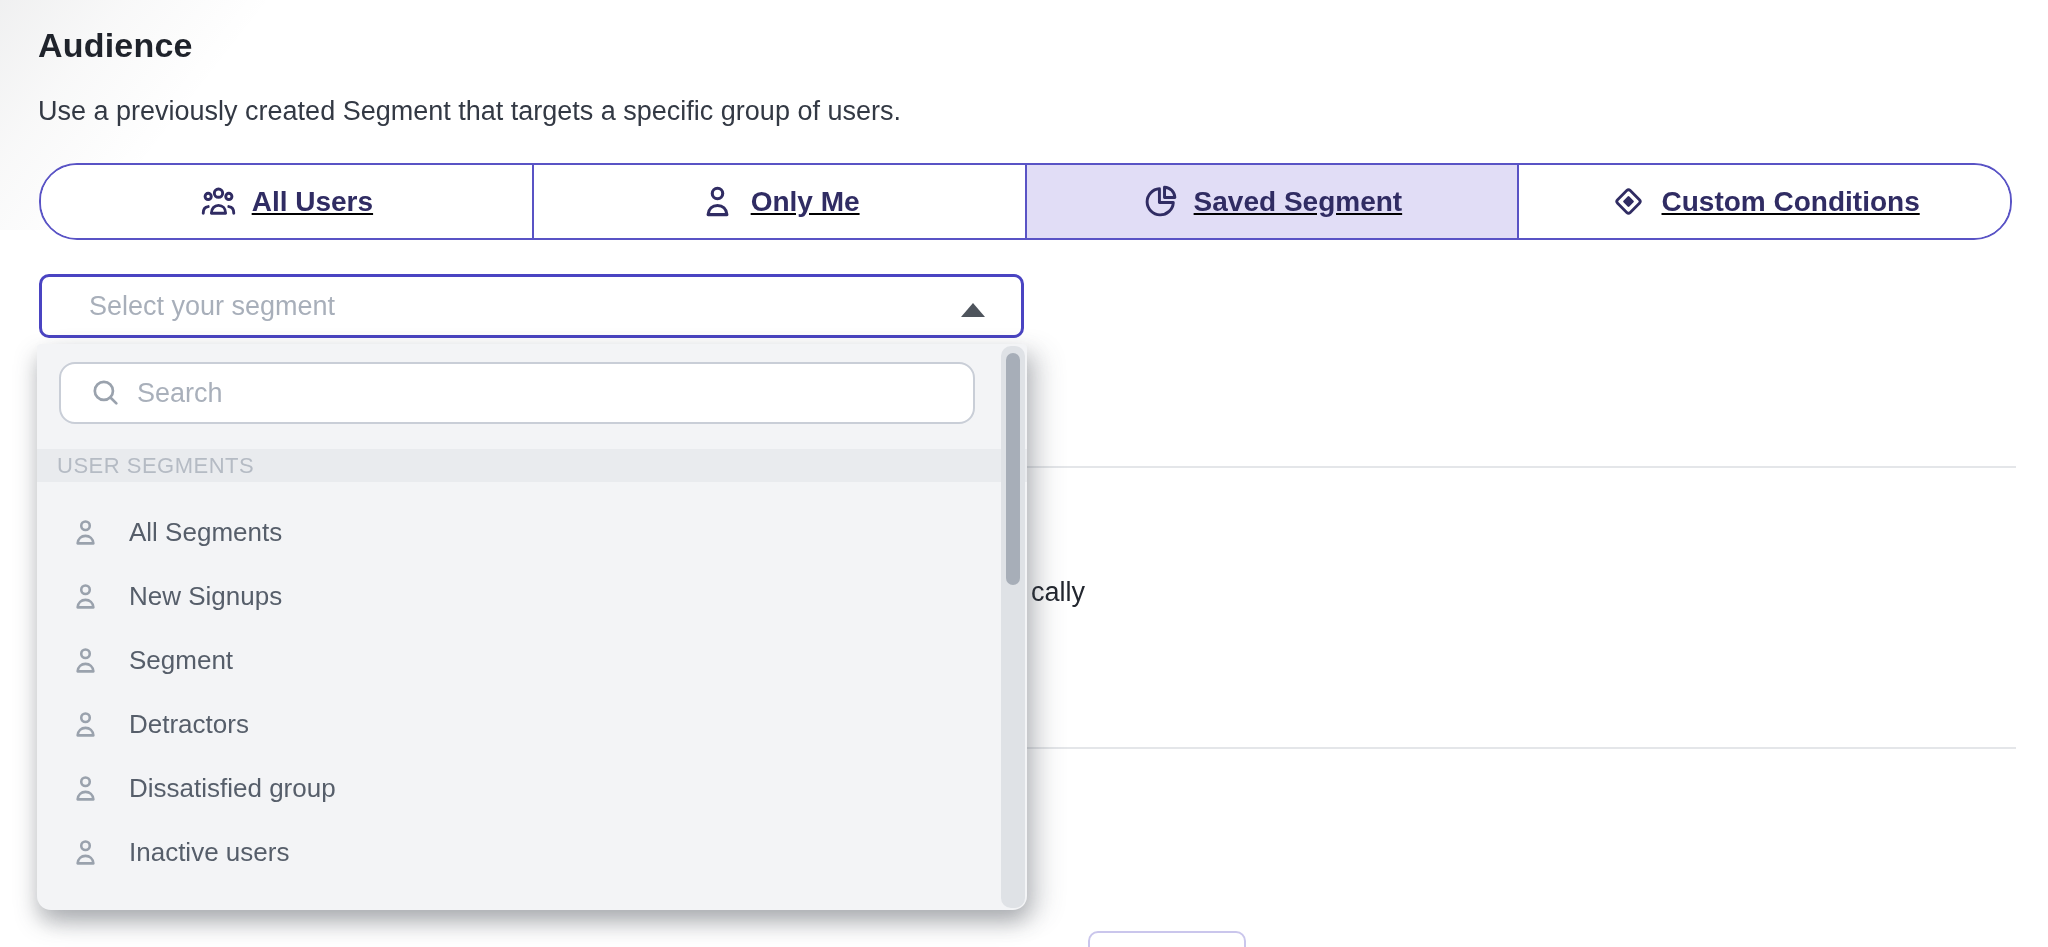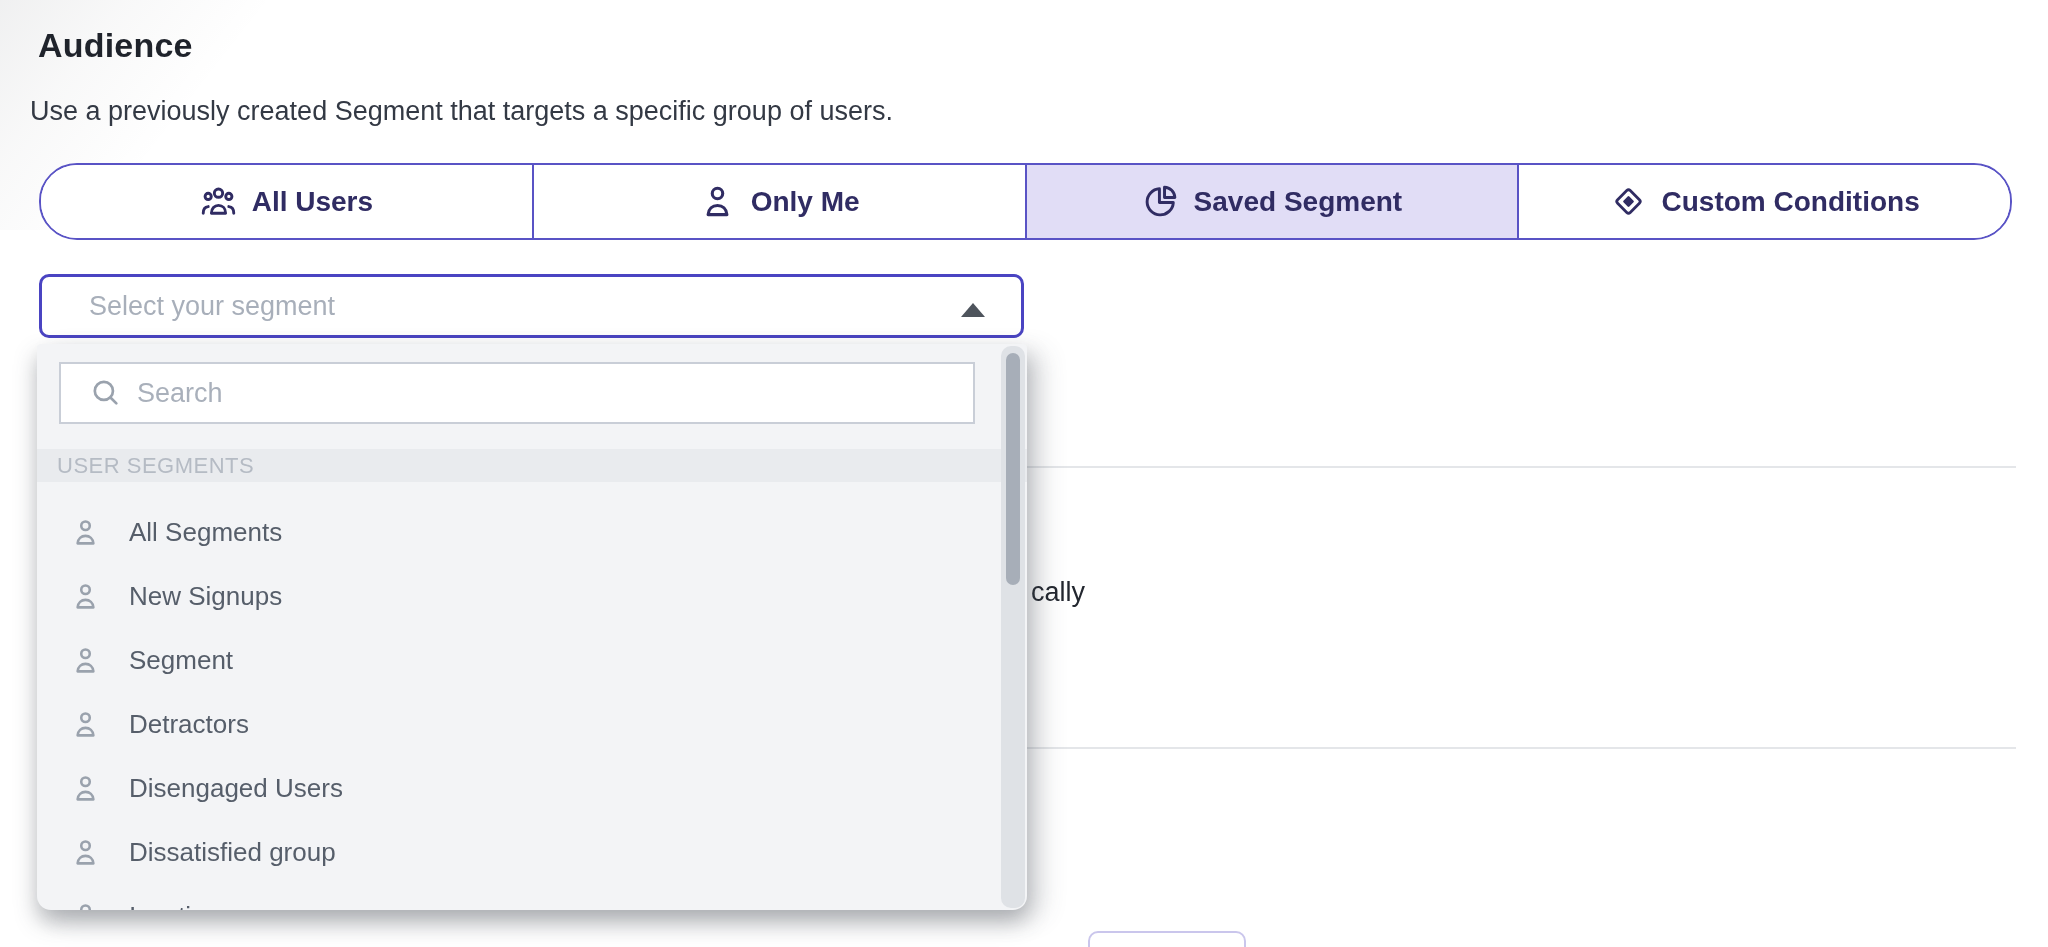--- a/index.html
+++ b/index.html
@@ -14,21 +14,21 @@
     position:absolute; left:0; top:0; width:280px; height:230px;
     background:linear-gradient(128deg, rgba(40,44,52,0.07) 0%, rgba(40,44,52,0.03) 28%, rgba(40,44,52,0) 60%);
     pointer-events:none;
   }
 
   .page-heading {
     position:absolute; left:38px; top:26px;
     font-size:34px; font-weight:700; color:#1f232b; letter-spacing:.2px;
   }
   .page-desc {
-    position:absolute; left:30px; top:96px;
+    position:absolute; left:38px; top:96px;
     font-size:27px; font-weight:400; color:#333944;
   }
 
   
   .bg-divider { position:absolute; left:560px; width:1456px; height:2px; background:#e4e6e9; }
   .bg-divider.d1 { top:466px; }
   .bg-divider.d2 { top:747px; }
   .bg-partial-text {
     position:absolute; left:1031px; top:577px;
     font-size:27px; color:#23272f;
@@ -39,21 +39,21 @@
   }
 
   
   .tabbar {
     position:absolute; left:39px; top:163px; width:1973px; height:77px;
     display:flex; border:2px solid #5953c5; border-radius:38px;
     background:#ffffff; overflow:hidden;
   }
   .tab {
     flex:1 1 0; display:flex; align-items:center; justify-content:center;
-    gap:15px; cursor:pointer; background:#ffffff;
+    gap:15px; cursor:pointer; background:#ffffff;text-decoration:underline;
   }
   .tab + .tab { border-left:2px solid #5953c5; }
   .tab.selected { background:#e1ddf6; }
   .tab-label { font-size:28px; font-weight:700; color:#302c63; }
   .tab-icon { width:37px; height:37px; display:block; }
 
   
   .segment-select {
     position:absolute; left:39px; top:274px; width:985px; height:64px;
     background:#ffffff; border:3px solid #4a44c2; border-radius:10px;
@@ -66,21 +66,21 @@
 
   
   .dropdown-panel {
     position:absolute; left:37px; top:344px; width:990px; height:566px;
     background:#f3f4f6; border-radius:4px 4px 14px 14px;
     box-shadow:0 12px 22px rgba(70,75,85,.38), 16px 8px 26px rgba(70,75,85,.16);
     overflow:hidden;
   }
   .search-box {
     position:absolute; left:22px; top:18px; width:916px; height:62px;
-    background:#ffffff; border:2px solid #c9ced7; border-radius:0;
+    background:#ffffff; border:2px solid #c9ced7; border-radius:16px;
     display:flex; align-items:center;
   }
   .search-icon-wrap { margin-left:28px; width:34px; height:34px; }
   .search-input {
     flex:1; height:100%; border:none; outline:none; background:transparent;
     font-family:"Liberation Sans", sans-serif;
     font-size:27px; color:#3c434e; padding-left:14px;
   }
   .search-input::placeholder { color:#a9b0bb; }
   .group-band {
@@ -230,29 +230,20 @@
       <div class="seg-item">
         <span class="seg-item-icon">
           <svg viewBox="0 0 24 24" width="31" height="33" fill="none" stroke="#9aa2ad" stroke-width="2" stroke-linecap="round" stroke-linejoin="round">
             <circle cx="12" cy="6.8" r="3.3"></circle>
               <path d="M5.9 20.4c.3-3.6 2.8-5.8 6.1-5.8s5.8 2.2 6.1 5.8z"></path>
           </svg>
         </span>
         <span class="seg-item-label">Detractors</span>
       </div>
 
-      <div class="seg-item">
-        <span class="seg-item-icon">
-          <svg viewBox="0 0 24 24" width="31" height="33" fill="none" stroke="#9aa2ad" stroke-width="2" stroke-linecap="round" stroke-linejoin="round">
-            <circle cx="12" cy="6.8" r="3.3"></circle>
-              <path d="M5.9 20.4c.3-3.6 2.8-5.8 6.1-5.8s5.8 2.2 6.1 5.8z"></path>
-          </svg>
-        </span>
-        <span class="seg-item-label">Disengaged Users</span>
-      </div>
 
       <div class="seg-item">
         <span class="seg-item-icon">
           <svg viewBox="0 0 24 24" width="31" height="33" fill="none" stroke="#9aa2ad" stroke-width="2" stroke-linecap="round" stroke-linejoin="round">
             <circle cx="12" cy="6.8" r="3.3"></circle>
               <path d="M5.9 20.4c.3-3.6 2.8-5.8 6.1-5.8s5.8 2.2 6.1 5.8z"></path>
           </svg>
         </span>
         <span class="seg-item-label">Dissatisfied group</span>
       </div>

